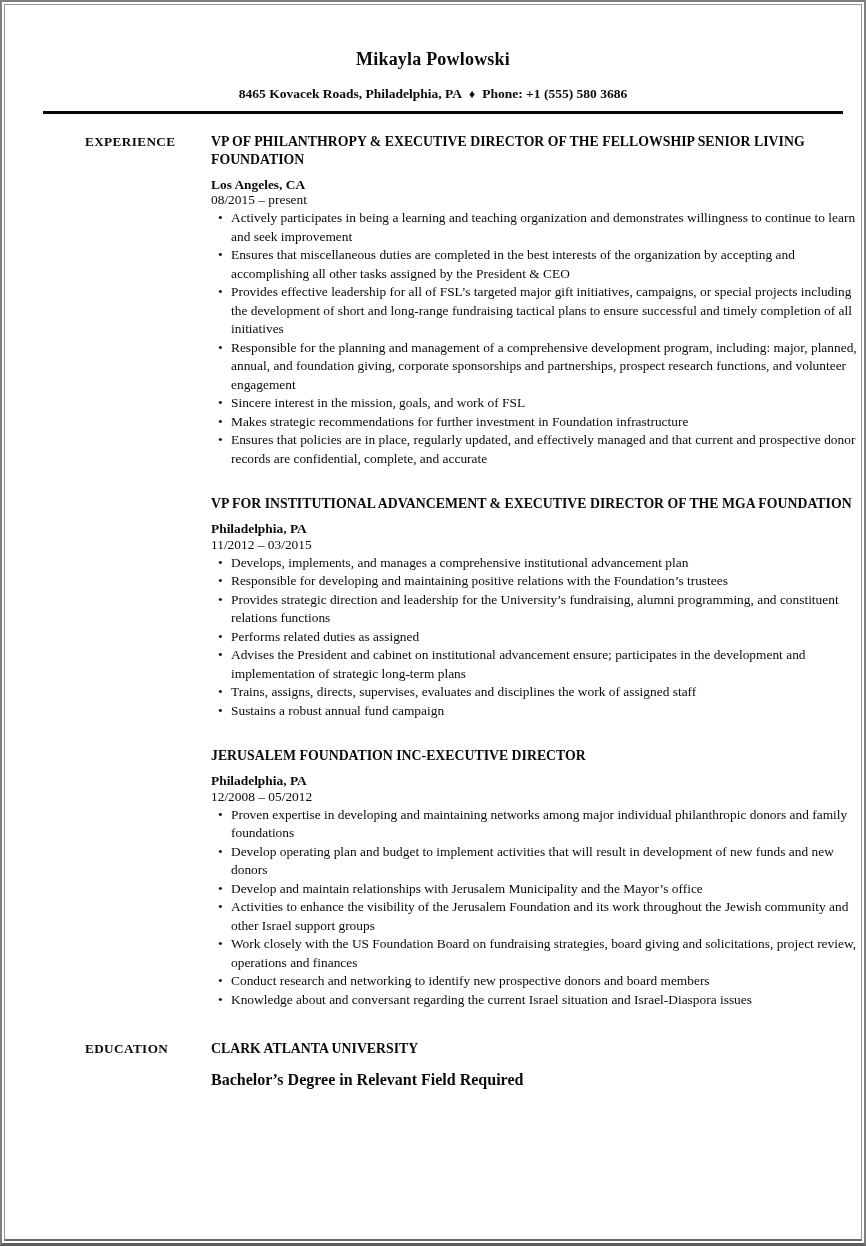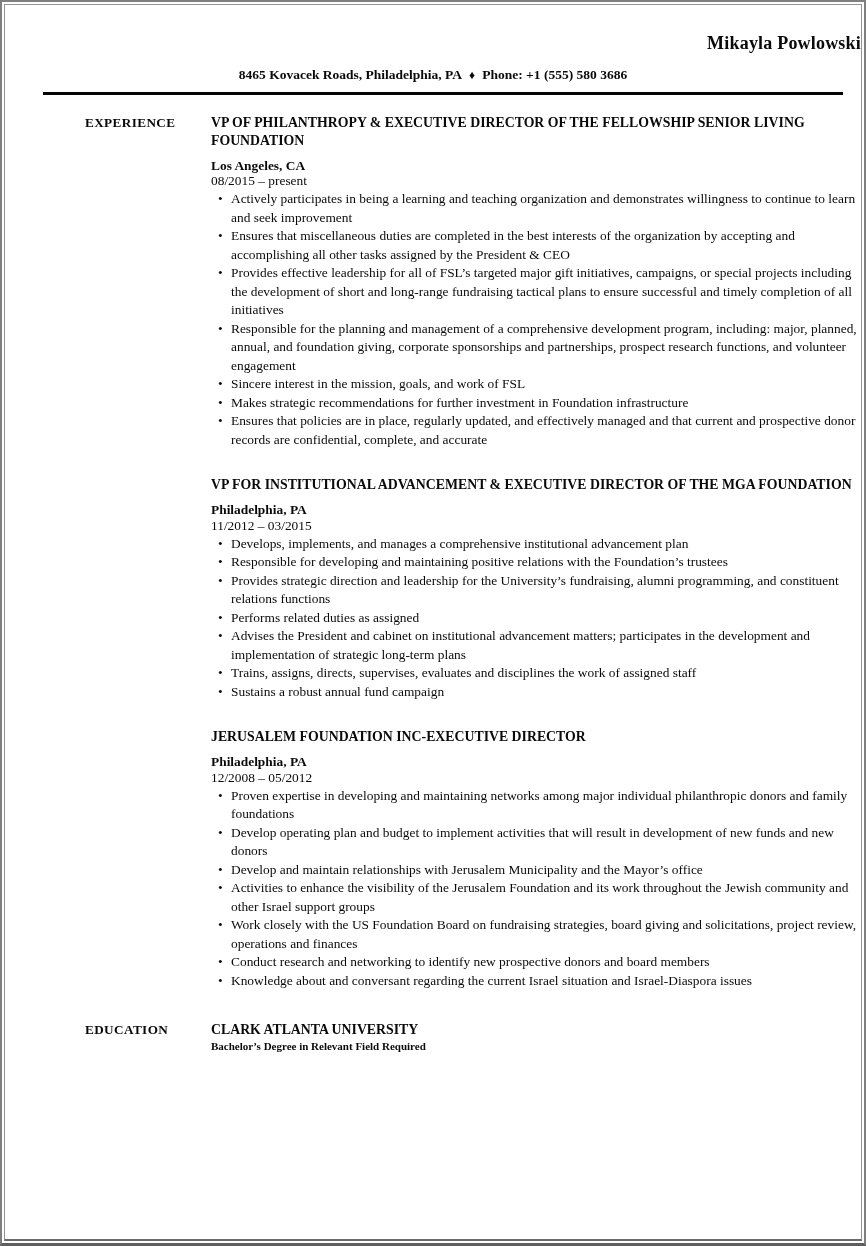--- a/index.html
+++ b/index.html
@@ -22,25 +22,24 @@
     box-sizing: border-box;
     width: 100%;
     height: 100%;
     border: 1px solid #949494;
     border-bottom: 2px solid #6b6b6b;
     background: #ffffff;
     overflow: hidden;
   }
   .header { text-align: center; padding-top: 28px; }
   .name {
-    margin: 0;
+    margin: 16px;
     font-size: 18px;
     font-weight: bold;
     letter-spacing: 0.2px;
-    text-align: right;
   }
   .contact {
     margin-top: 13px;
     font-size: 13.5px;
     font-weight: bold;
   }
   .diamond { padding: 0 7px; font-size: 12px; }
   .rule {
     height: 3px;
     background: #050505;
@@ -84,21 +83,21 @@
     line-height: 1.38;
   }
   ul.bullets li { position: relative; padding-left: 20px; }
   ul.bullets li::before {
     content: "\2022";
     position: absolute;
     left: 7px;
     top: 0;
   }
   .school { font-weight: bold; font-size: 13.8px; line-height: 1.3; }
-  .degree { font-weight: bold; font-size: 11px; margin-top: 0; line-height: 1.3; }
+  .degree { font-weight: bold; font-size: 16px; margin-top: 12px; line-height: 1.3; }
 </style>
 </head>
 <body>
 
 <div class="frame">
   <div class="page">
 
     <div class="header">
       <h1 class="name">Mikayla Powlowski</h1>
       <div class="contact">
@@ -128,21 +127,21 @@
 
         <div class="job">
           <div class="job-title">VP FOR INSTITUTIONAL ADVANCEMENT &amp; EXECUTIVE DIRECTOR OF THE MGA FOUNDATION</div>
           <div class="job-location">Philadelphia, PA</div>
           <div class="job-dates">11/2012 – 03/2015</div>
           <ul class="bullets">
             <li>Develops, implements, and manages a comprehensive institutional advancement plan</li>
             <li>Responsible for developing and maintaining positive relations with the Foundation’s trustees</li>
             <li>Provides strategic direction and leadership for the University’s fundraising, alumni programming, and constituent relations functions</li>
             <li>Performs related duties as assigned</li>
-            <li>Advises the President and cabinet on institutional advancement matters; participates in the development and implementation of strategic long-term plans</li>
+            <li>Advises the President and cabinet on institutional advancement ensure; participates in the development and implementation of strategic long-term plans</li>
             <li>Trains, assigns, directs, supervises, evaluates and disciplines the work of assigned staff</li>
             <li>Sustains a robust annual fund campaign</li>
           </ul>
         </div>
 
         <div class="job">
           <div class="job-title">JERUSALEM FOUNDATION INC-EXECUTIVE DIRECTOR</div>
           <div class="job-location">Philadelphia, PA</div>
           <div class="job-dates">12/2008 – 05/2012</div>
           <ul class="bullets">

